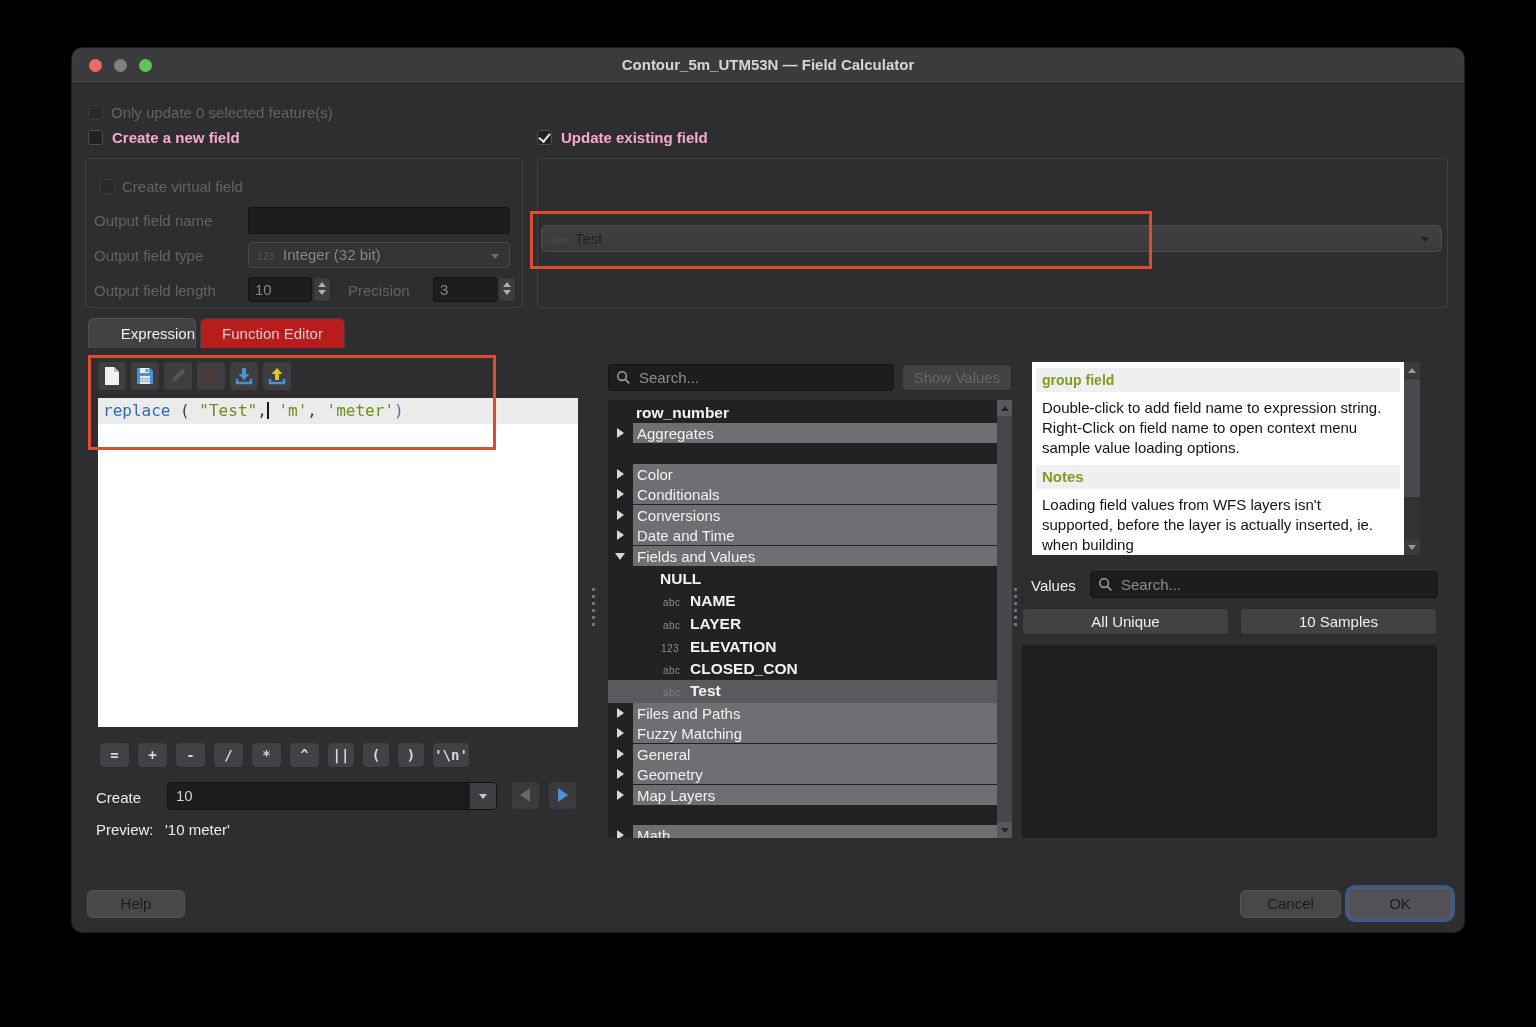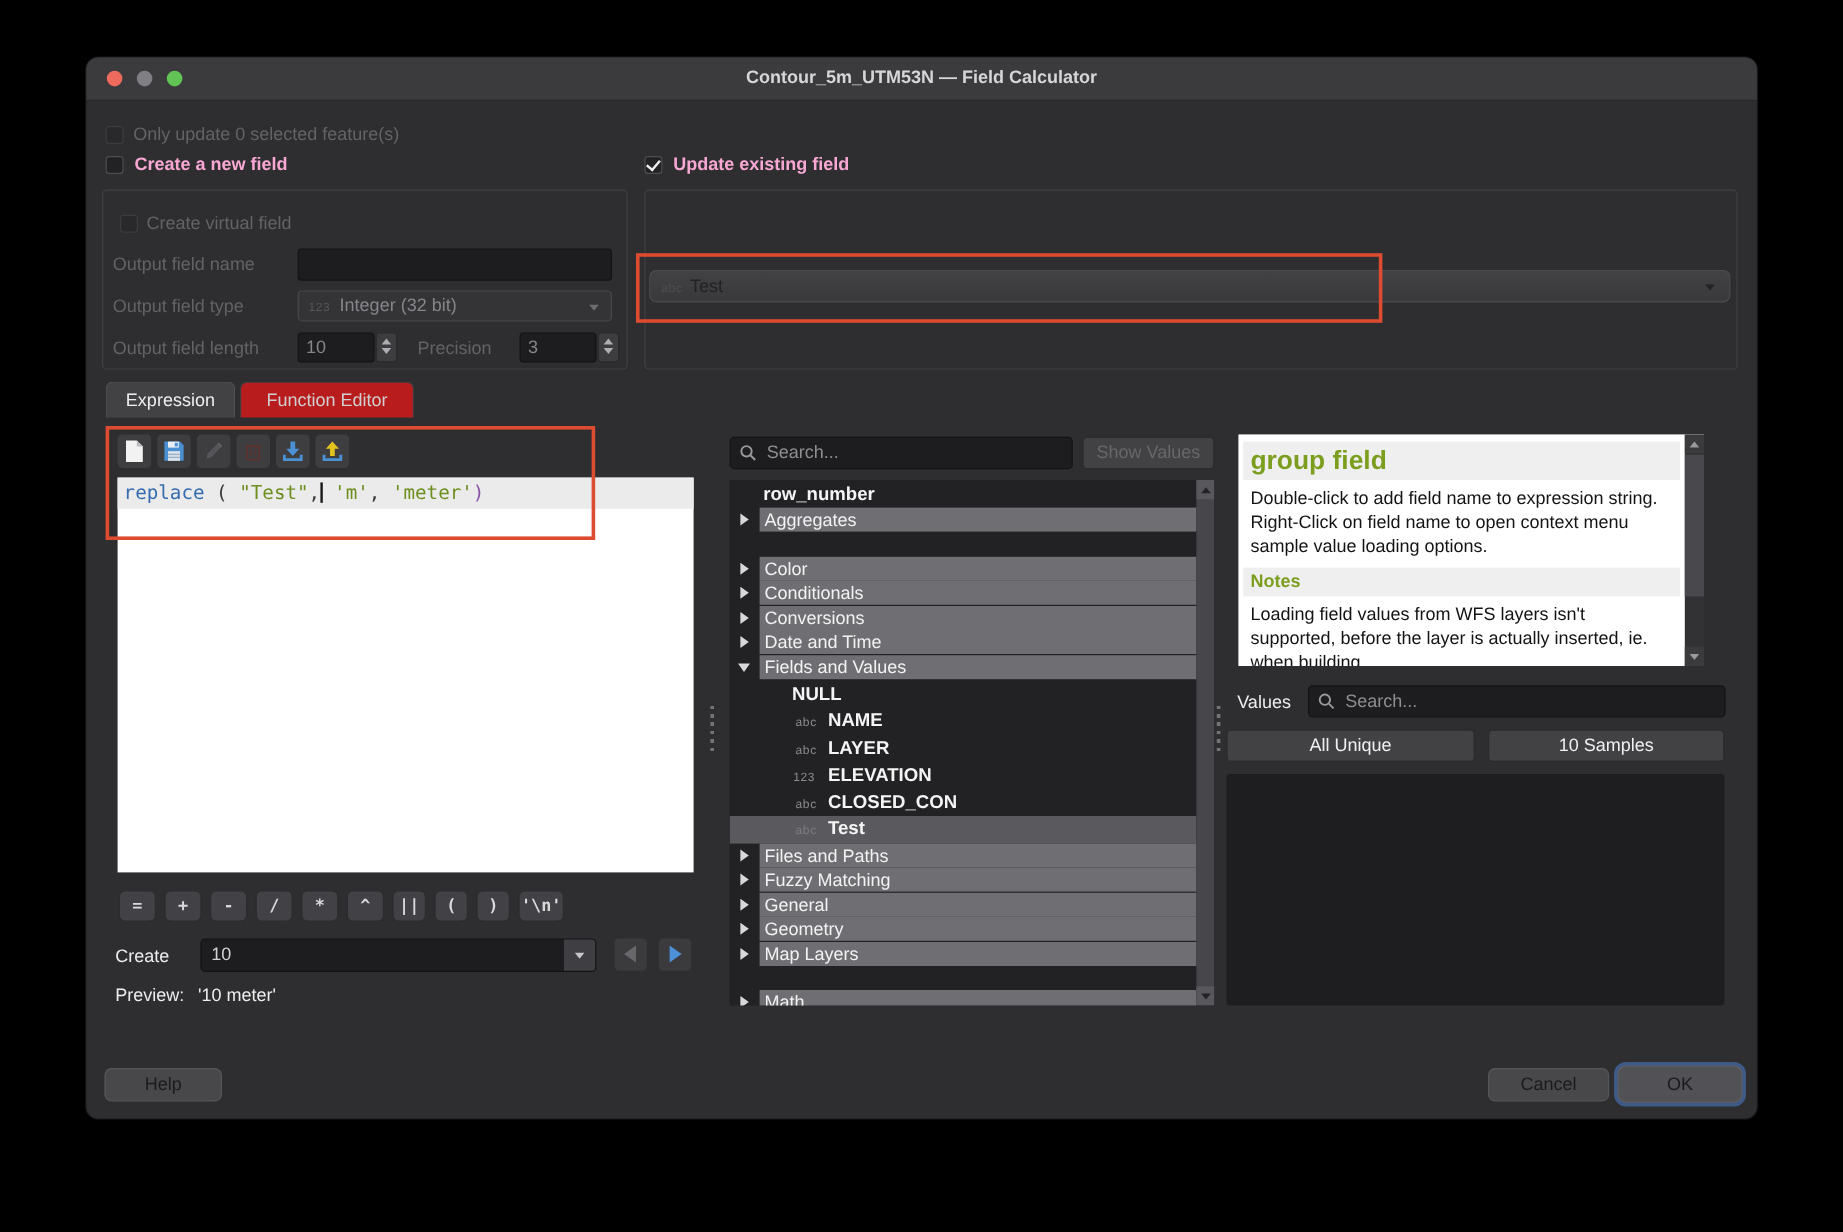--- a/index.html
+++ b/index.html
@@ -71,21 +71,21 @@
   .sb-track{position:absolute;background:#47474b;}
   .sb-btn{position:absolute;background:#58585c;display:flex;align-items:center;justify-content:center;}
   .sb-btn .tri-u{border-bottom-color:#232325;}
   .sb-btn .tri-d{border-top-color:#232325;}
   .sb-track-dark{position:absolute;background:#323235;}
   .sb-btn-dark{position:absolute;background:#3b3b3e;display:flex;align-items:center;justify-content:center;}
   .sb-thumb-dark{position:absolute;background:#49494d;}
   
   .help{position:absolute;background:#fff;color:#141414;overflow:hidden;}
   .hband{background:#efefef;padding:3px 6px;margin:0 0 6px 0;}
-  .htitle{color:#7b9e1e;font-weight:bold;font-size:22px;}
+  .htitle{color:#7b9e1e;font-weight:bold;font-size:14px;}
   .hnotes{color:#7b9e1e;font-weight:bold;font-size:15px;}
   .hbody{font-size:15px;line-height:1.32;padding:0 6px;margin-bottom:8px;}
   
   .split{position:absolute;width:3px;height:42px;background:repeating-linear-gradient(#737377 0 3px,transparent 3px 7px);}
   .vlabel{position:absolute;font-size:15px;color:#ededee;}
 </style>
 </head>
 <body>
 
 <div id="win">
@@ -140,21 +140,21 @@
   <div class="gbox" style="left:465px;top:110px;width:911px;height:150px;">
     <div class="ucombo" style="left:3px;top:66px;width:901px;height:27px;">
       <span style="position:absolute;left:9px;top:9px;font-size:10px;color:#4f4f53;letter-spacing:.5px;">abc</span>
       <span style="position:absolute;left:33px;top:4px;font-size:15px;color:#222224;">Test</span>
       <span class="tri-d" style="position:absolute;right:12px;top:11px;border-top-color:#232325;"></span>
     </div>
   </div>
 
   <div class="annot" style="left:458px;top:163px;width:616px;height:52px;"></div>
 
-  <div class="tab on" style="left:16px;top:270px;width:108px;">Expression</div>
+  <div class="tab on" style="left:16px;top:270px;width:108px;text-align:right;">Expression</div>
   <div class="tab off" style="left:128px;top:270px;width:145px;">Function Editor</div>
 
   <div class="tbtn" style="left:26px;top:314px;">
     <svg width="18" height="20" viewBox="0 0 18 20">
       <path d="M2 1 h9 l5 5 v13 h-14 z" fill="#f2f2f2"></path>
         <path d="M11 1 l5 5 h-5 z" fill="#bdbdbf"></path>
     </svg>
   </div>
   <div class="tbtn" style="left:59px;top:314px;">
     <svg width="18" height="18" viewBox="0 0 18 18">

